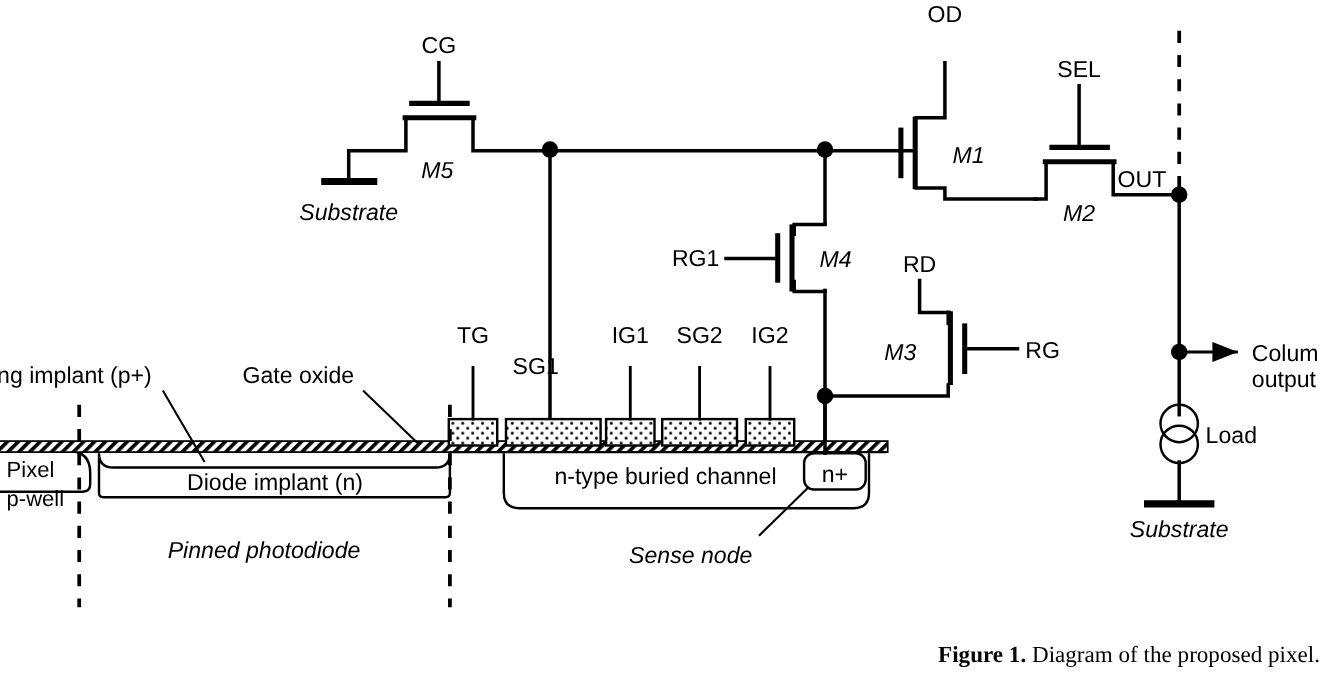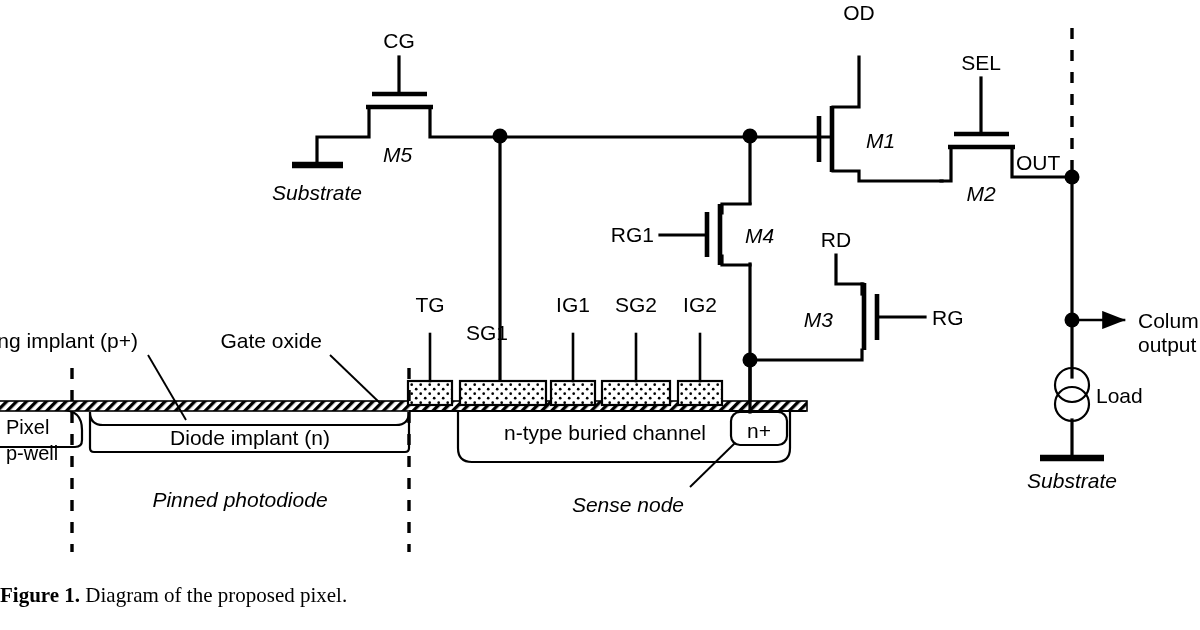--- a/index.html
+++ b/index.html
@@ -27,21 +27,21 @@
     top: 0;
     width: 1200px;
     height: 630px;
     display: block;
   }
   .cap {
     position: absolute;
     left: 0;
     top: 583px;
     width: 1200px;
-    text-align: left;
+    text-align: right;
     font-family: "Liberation Serif", serif;
     font-size: 21px;
     color: #000000;
     white-space: nowrap;
   }
   .cap b { font-weight: bold; }
   svg text {
     font-family: "Liberation Sans", sans-serif;
     fill: #000000;
   }

